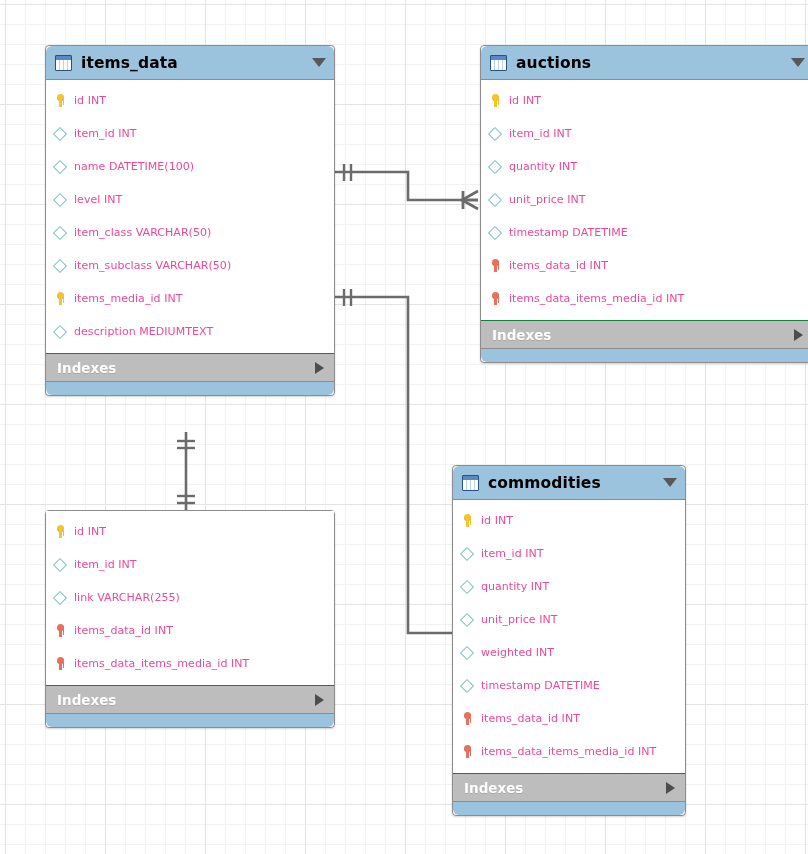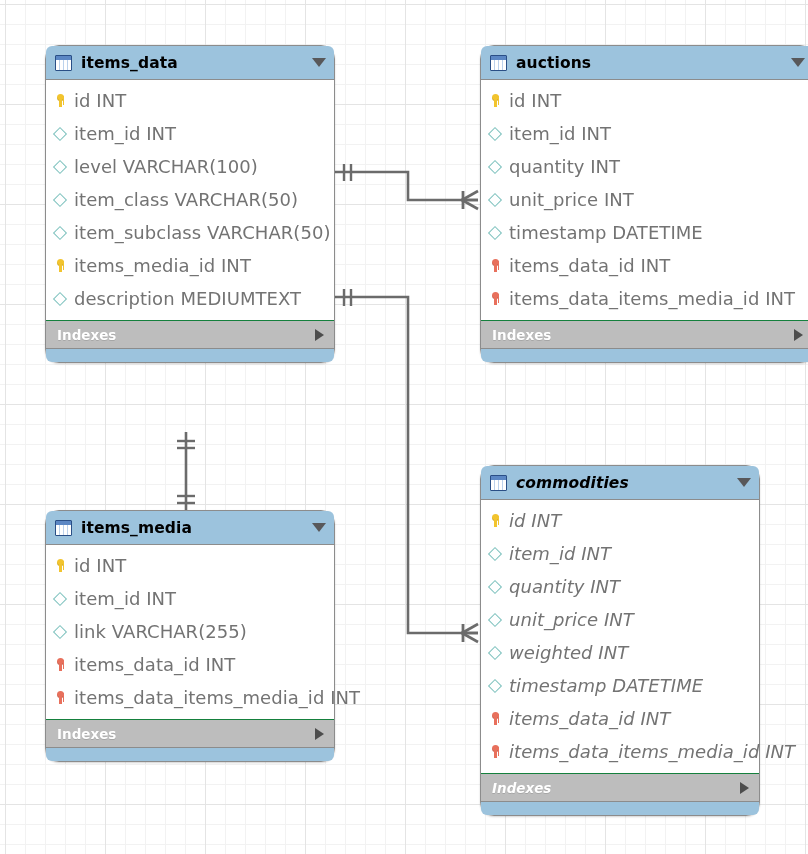--- a/index.html
+++ b/index.html
@@ -33,21 +33,21 @@
     left: 0; top: 0;
     width: 808px; height: 854px;
     pointer-events: none;
   }
 
   
   .tbl {
     position: absolute;
     box-sizing: border-box;
     border: 1px solid #8c8c8c;
-    border-radius: 14px;
+    border-radius: 4px;
     background: #ffffff;
     box-shadow: 0 1px 2px rgba(0,0,0,0.18);
   }
   .tbl-head {
     display: flex;
     align-items: center;
     height: 34px;
     background: #9cc3dd;
     border-bottom: 1px solid #8c8c8c;
     border-radius: 6px 6px 0 0;
@@ -99,22 +99,22 @@
   }
   .col {
     display: flex;
     align-items: center;
     height: 33px;
     padding: 0 8px 0 8px;
     box-sizing: border-box;
     white-space: nowrap;
   }
   .col-name {
-    font-size: 18px;
-    color: #737373;
+    font-size: 11px;
+    color: #ec4899;
     letter-spacing: 0.05px;
   }
 
   
   .glyph {
     flex: 0 0 auto;
     width: 15px; height: 17px;
     margin-right: 5px;
     position: relative;
   }
@@ -234,21 +234,25 @@
           <div class="col">
             <span class="glyph key pk"></span>
             <span class="col-name">id INT</span>
           </div>
           <div class="col">
             <span class="glyph diamond"></span>
             <span class="col-name">item_id INT</span>
           </div>
           <div class="col">
             <span class="glyph diamond"></span>
-            <span class="col-name">level VARCHAR(100)</span>
+            <span class="col-name">name DATETIME(100)</span>
+          </div>
+          <div class="col">
+            <span class="glyph diamond"></span>
+            <span class="col-name">level INT</span>
           </div>
           <div class="col">
             <span class="glyph diamond"></span>
             <span class="col-name">item_class VARCHAR(50)</span>
           </div>
           <div class="col">
             <span class="glyph diamond"></span>
             <span class="col-name">item_subclass VARCHAR(50)</span>
           </div>
           <div class="col">
@@ -302,25 +306,20 @@
             <span class="col-name">items_data_items_media_id INT</span>
           </div>
         </div>
         <div class="tbl-foot">
           <span class="foot-label">Indexes</span>
           <span class="caret-right"></span>
         </div>
         <div class="tbl-strip"></div>
       </div>
       <div class="tbl" style="left: 45px; top: 510px; width: 290px;">
-        <div class="tbl-head">
-          <span class="tbl-icon"></span>
-          <span class="tbl-title">items_media</span>
-          <span class="caret-down"></span>
-        </div>
         <div class="tbl-cols">
           <div class="col">
             <span class="glyph key pk"></span>
             <span class="col-name">id INT</span>
           </div>
           <div class="col">
             <span class="glyph diamond"></span>
             <span class="col-name">item_id INT</span>
           </div>
           <div class="col">
@@ -335,21 +334,21 @@
             <span class="glyph key fk"></span>
             <span class="col-name">items_data_items_media_id INT</span>
           </div>
         </div>
         <div class="tbl-foot">
           <span class="foot-label">Indexes</span>
           <span class="caret-right"></span>
         </div>
         <div class="tbl-strip"></div>
       </div>
-      <div class="tbl" style="left: 480px; top: 465px; width: 280px; font-style: italic;">
+      <div class="tbl" style="left: 452px; top: 465px; width: 234px;">
         <div class="tbl-head">
           <span class="tbl-icon"></span>
           <span class="tbl-title">commodities</span>
           <span class="caret-down"></span>
         </div>
         <div class="tbl-cols">
           <div class="col">
             <span class="glyph key pk"></span>
             <span class="col-name">id INT</span>
           </div>

